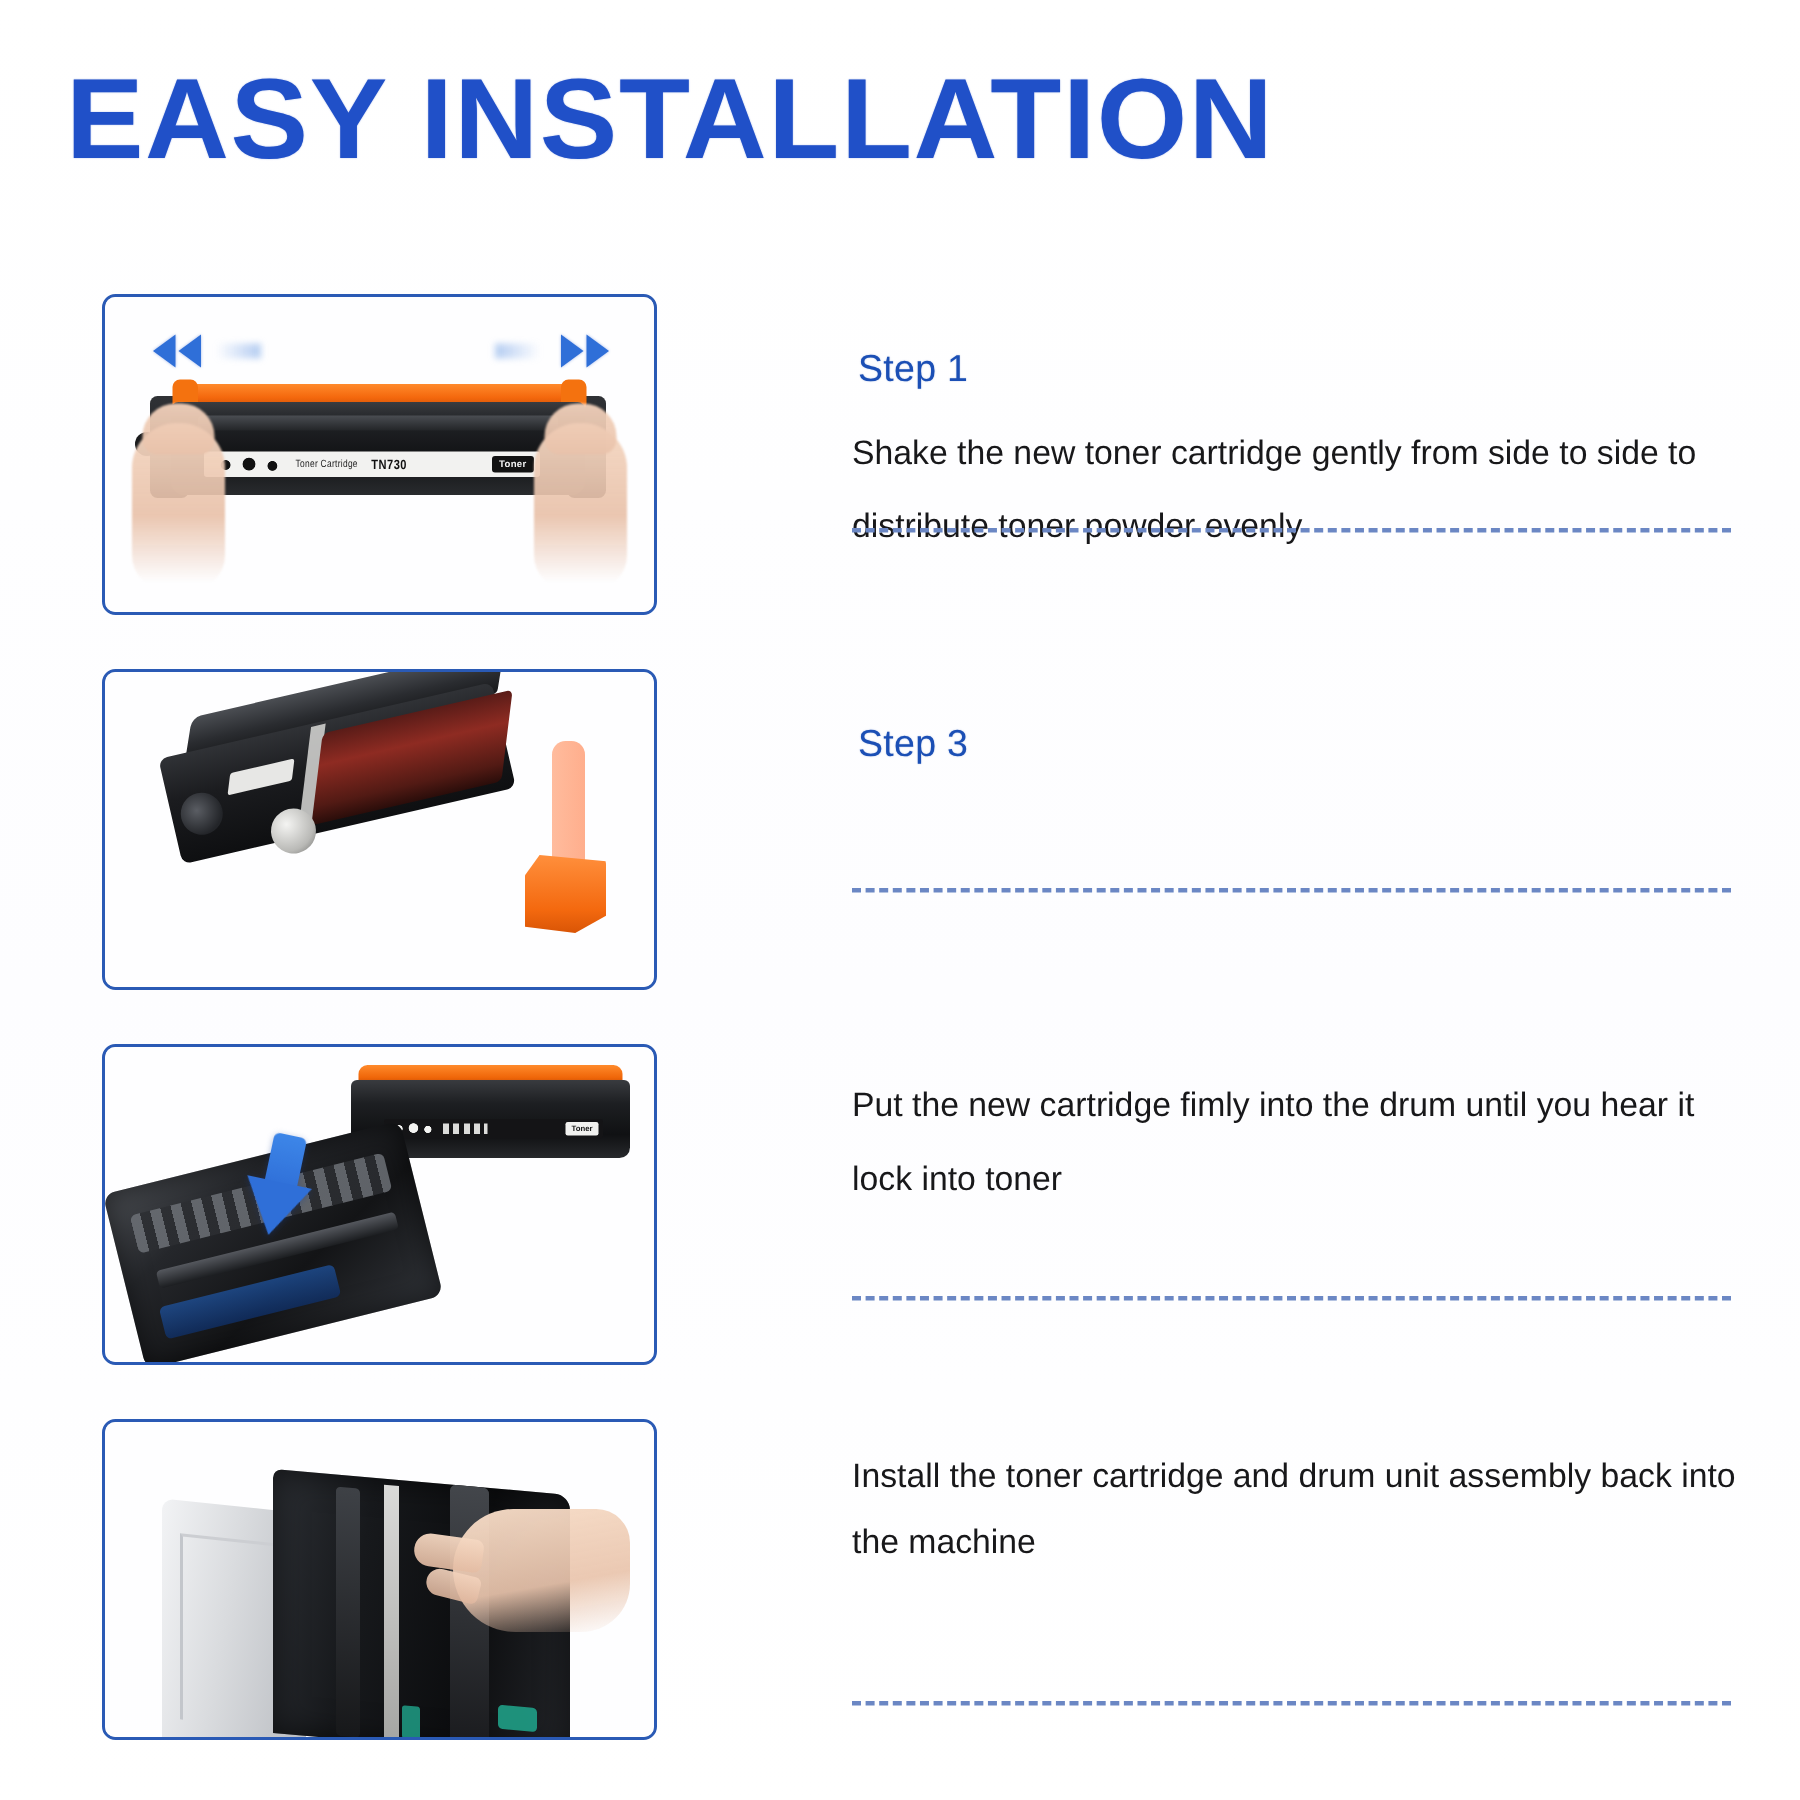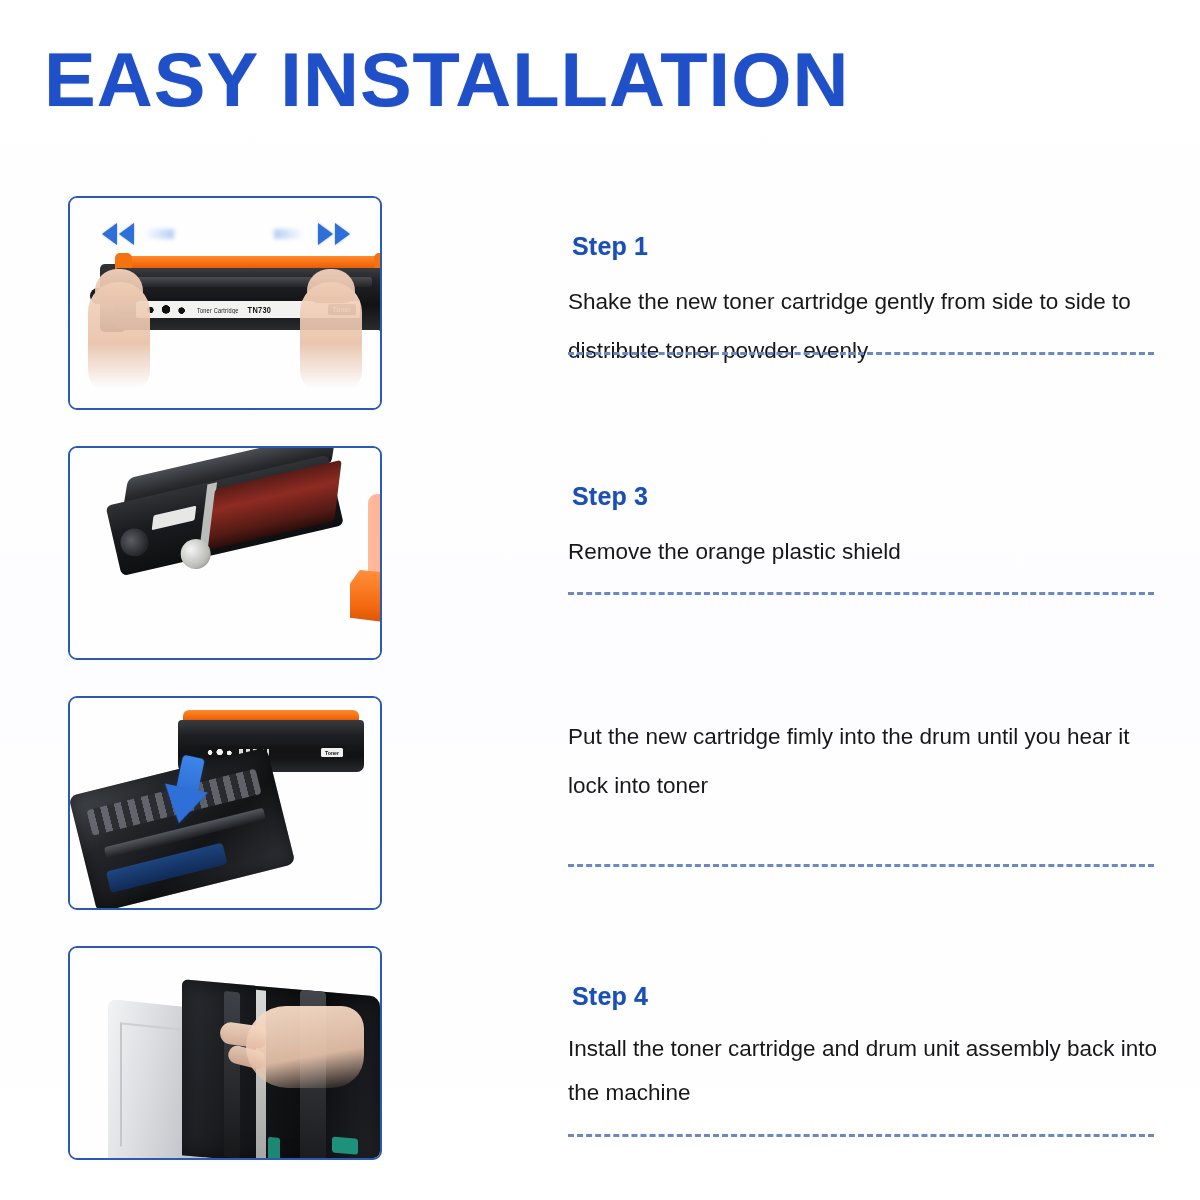--- a/index.html
+++ b/index.html
@@ -42,21 +42,21 @@
   .step-row {
     position: relative;
     height: 250px;
   }
 
   
   .panel {
     position: absolute;
     left: 68px;
     top: 0;
-    width: 314px;
+    width: 370px;
     height: 214px;
     border: 2px solid #2a5ab5;
     border-radius: 9px;
     background: #e5e5e5;
     overflow: hidden;
     box-sizing: border-box;
   }
   .scene {
     position: absolute;
     inset: 0;
@@ -65,21 +65,21 @@
 
   
   .step-text {
     position: absolute;
     left: 566px;
     top: 0;
     width: 600px;
   }
   .step-heading {
     font-size: 25px;
-    font-weight: 700;
+    font-weight: 400;
     color: #1b4fb5;
     margin: 36px 0 0 6px;
     letter-spacing: 0.2px;
     text-shadow: 0 0 1px rgba(20,70,170,0.35);
   }
   .step-body {
     font-size: 22.5px;
     line-height: 49px;
     color: #18181a;
     margin: 16px 0 0 2px;
@@ -586,21 +586,20 @@
           <div class="s2-shield">
             <div class="s2-shield-top"></div>
             <div class="s2-shield-tab"></div>
           </div>
         </div>
       </div>
     </div>
 
     <div class="step-text">
       <div class="step-heading">Step 3</div>
-      <div class="step-body">Remove the orange plastic shield</div>
       <div class="divider d2"></div>
     </div>
   </div>
 
   <div class="step-row">
     <div class="panel">
       <div class="scene">
         <div class="s3-cart">
           <div class="s3-orange"></div>
           <div class="s3-body">
@@ -641,19 +640,18 @@
           <div class="s4-green2"></div>
         </div>
         <div class="s4-hand">
           <div class="s4-finger"></div>
           <div class="s4-finger2"></div>
         </div>
       </div>
     </div>
 
     <div class="step-text">
-      <div class="step-heading">Step 4</div>
       <div class="step-body spaced">Install the toner cartridge and drum unit assembly back into the machine</div>
       <div class="divider d4"></div>
     </div>
   </div>
 
 </div>
 
 </body></html>

